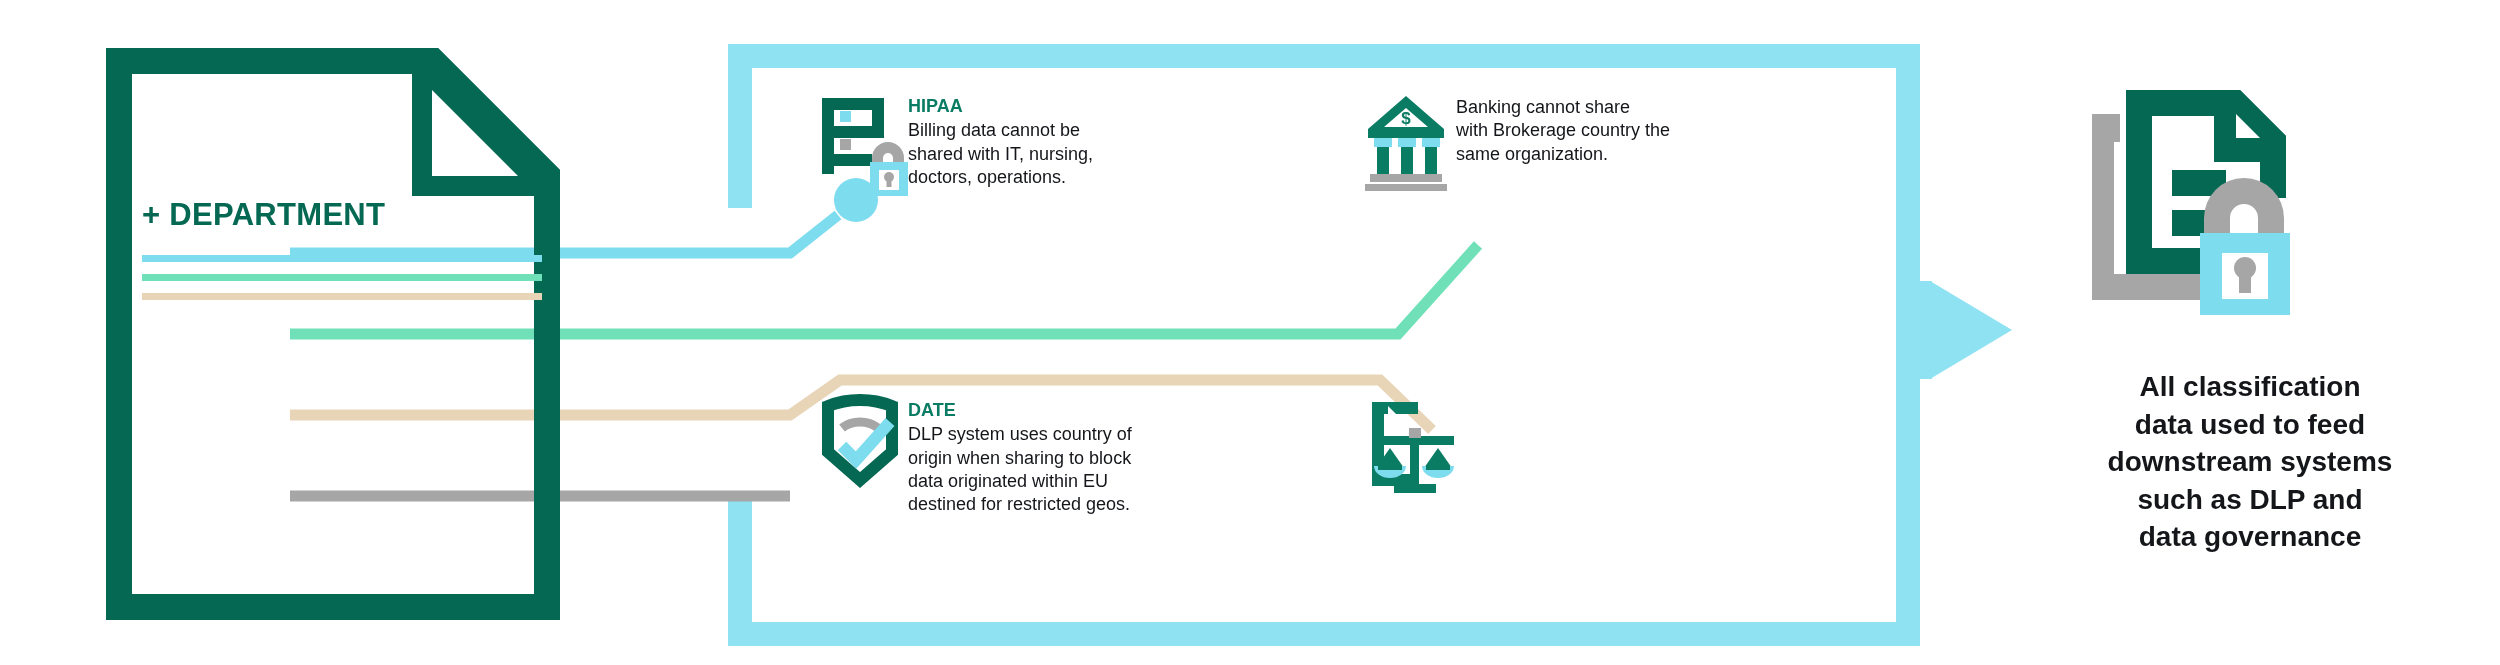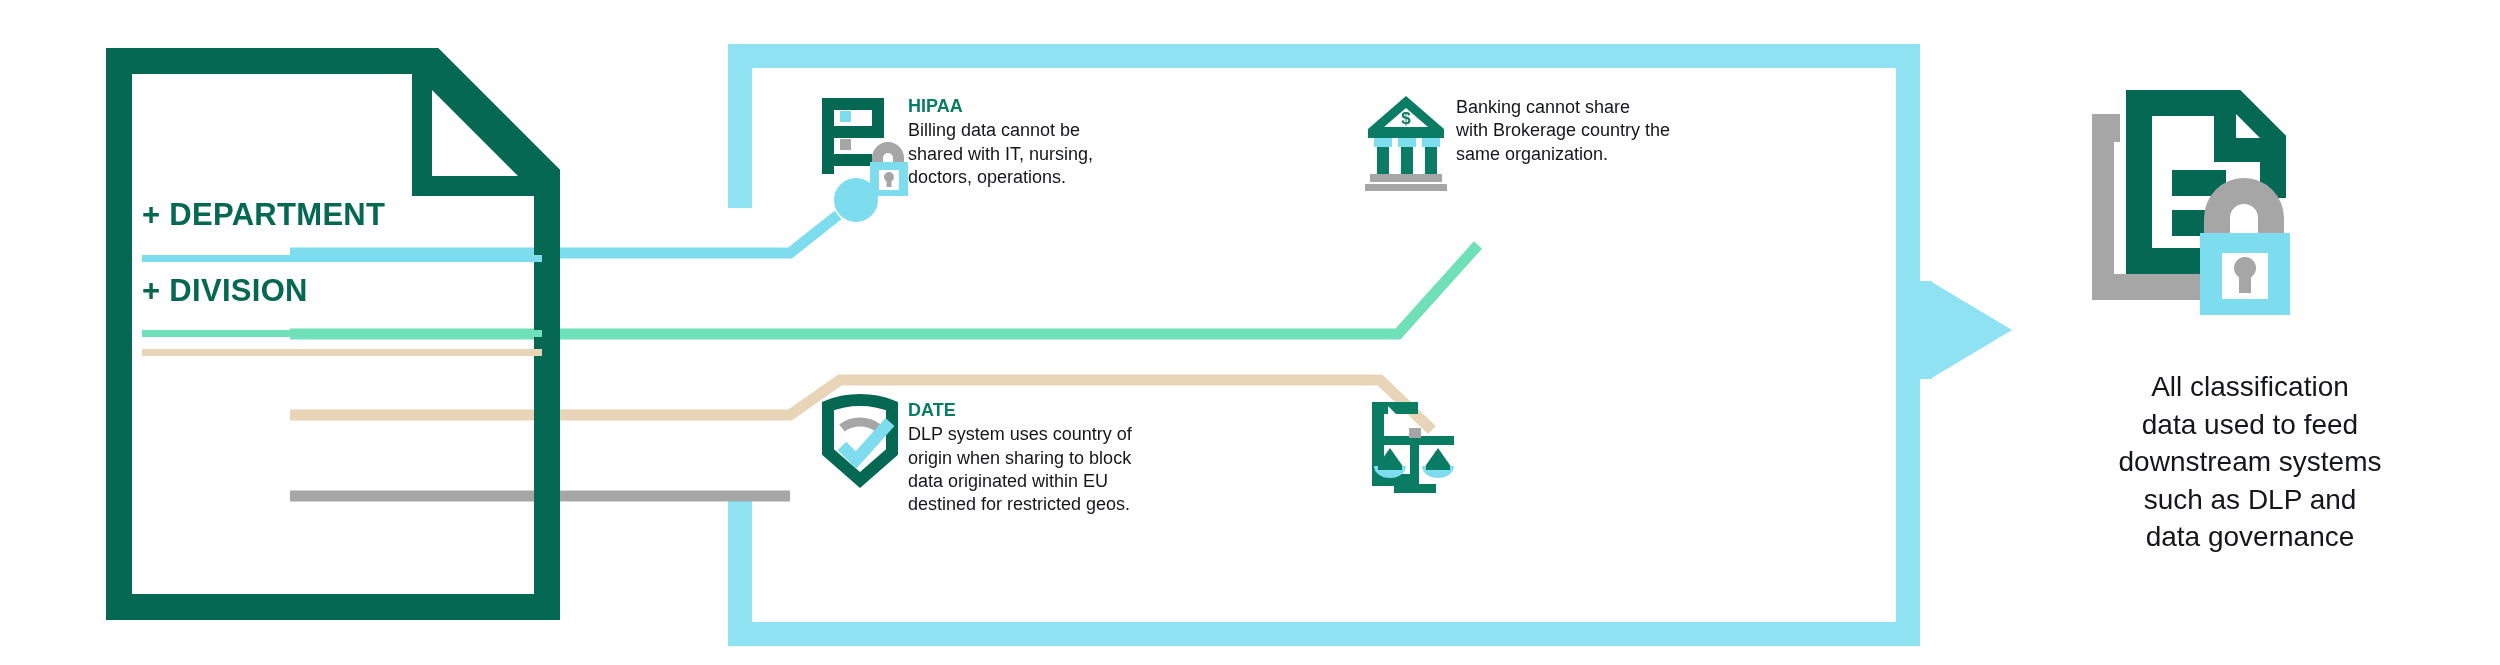--- a/index.html
+++ b/index.html
@@ -87,20 +87,21 @@
   #outcome-caption {
     position: absolute;
     left: 2040px;
     top: 368px;
     width: 420px;
     text-align: center;
     font-size: 28px;
     color: #14161a;
     line-height: 1.34;
     white-space: pre-line;
+    font-weight: bold;
   }
 </style>
 </head>
 <body>
 
 <div id="canvas">
 
   <svg class="layer" viewBox="0 0 2500 665">
 
     <g>
@@ -234,21 +235,20 @@
   </svg>
 
   <div class="doc-list">
 
     <div class="doc-row">
       <div class="doc-label">+ DEPARTMENT</div>
       <div class="doc-rule" style="background:#7DDCEE"></div>
     </div>
 
     <div class="doc-row">
-      <div class="doc-label">+ DIVISION</div>
       <div class="doc-rule" style="background:#6FE0B8"></div>
     </div>
 
     <div class="doc-row">
       <div class="doc-rule" style="background:#E8D5B8"></div>
     </div>
 
 
 
   </div>

